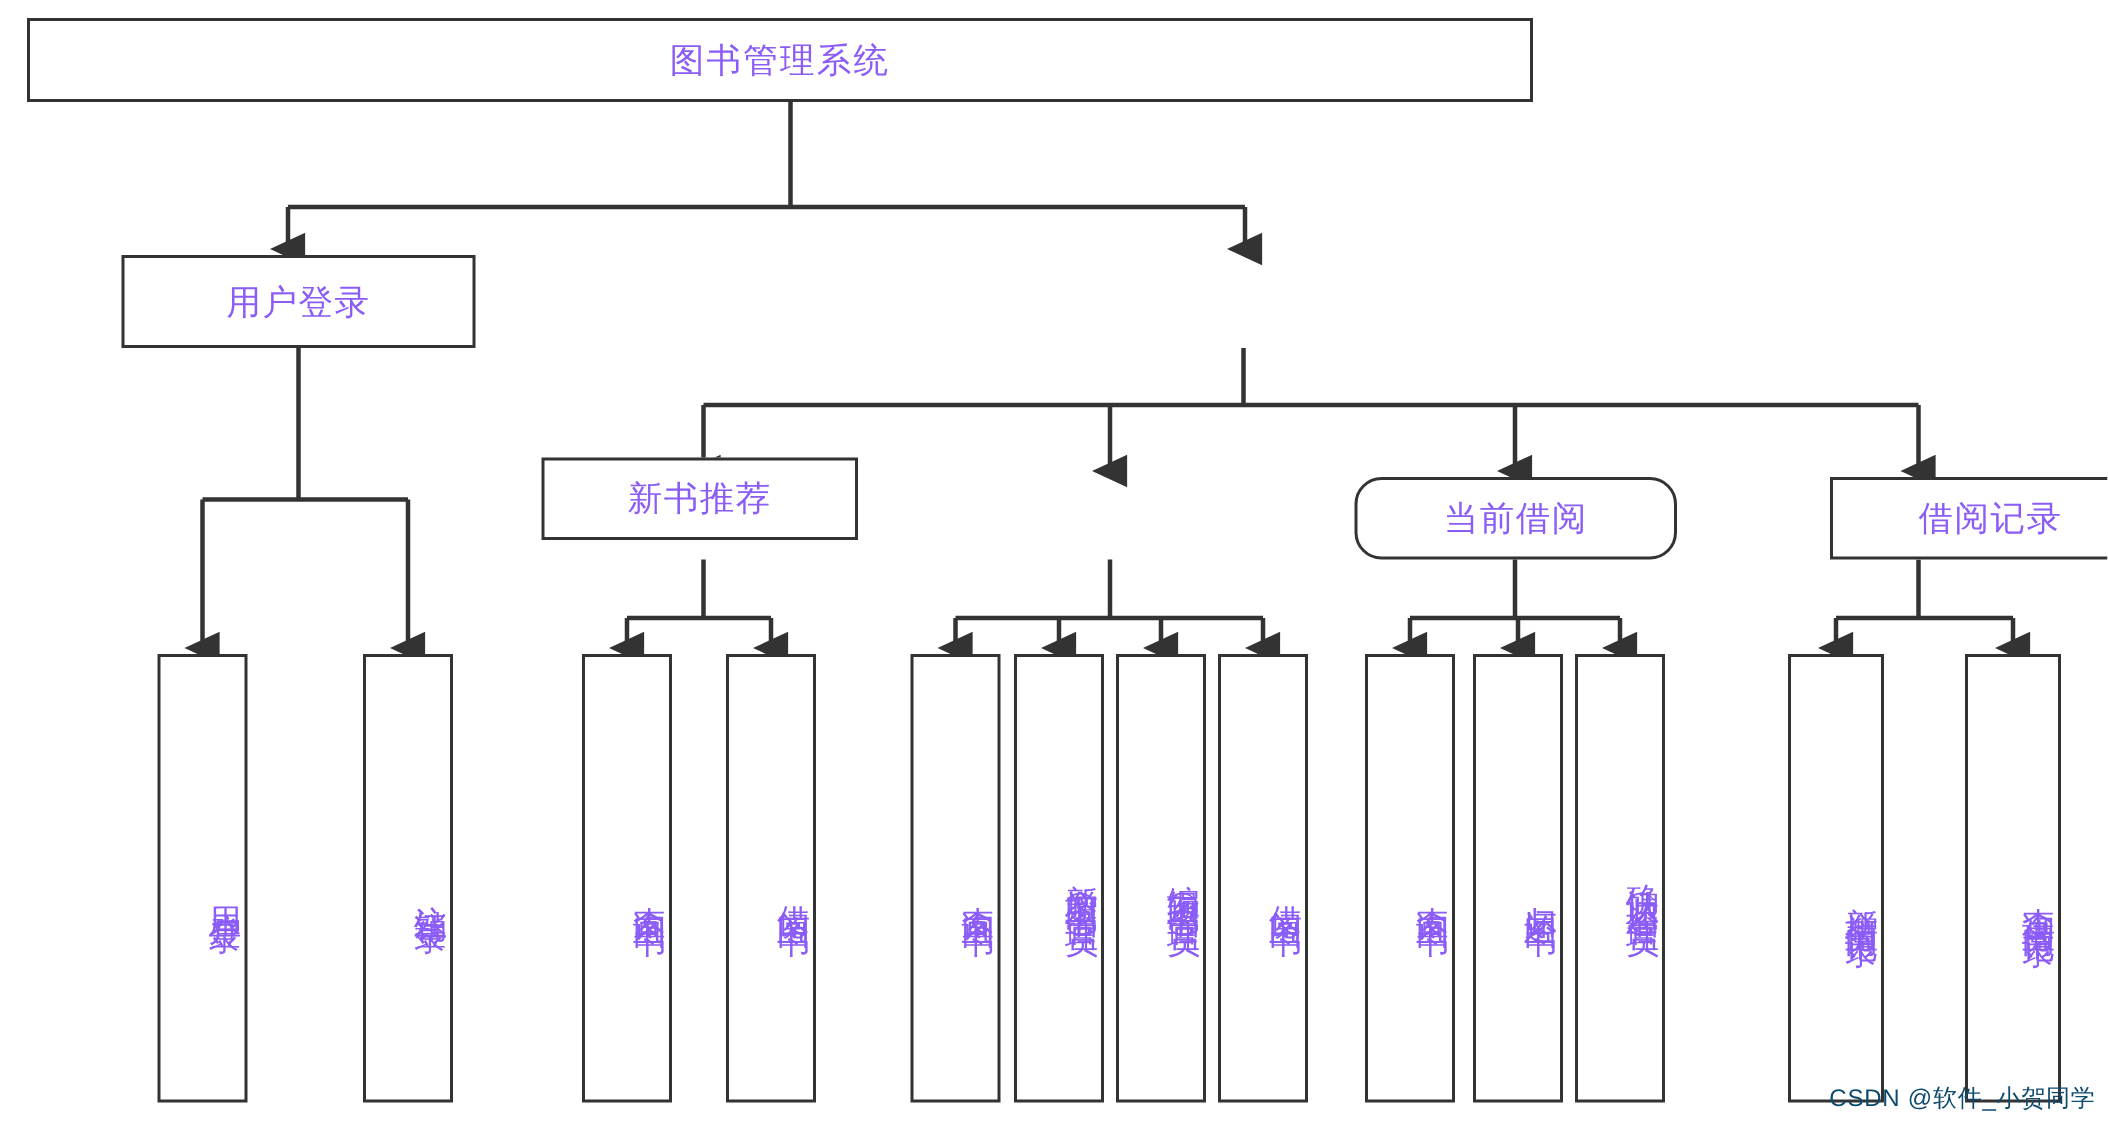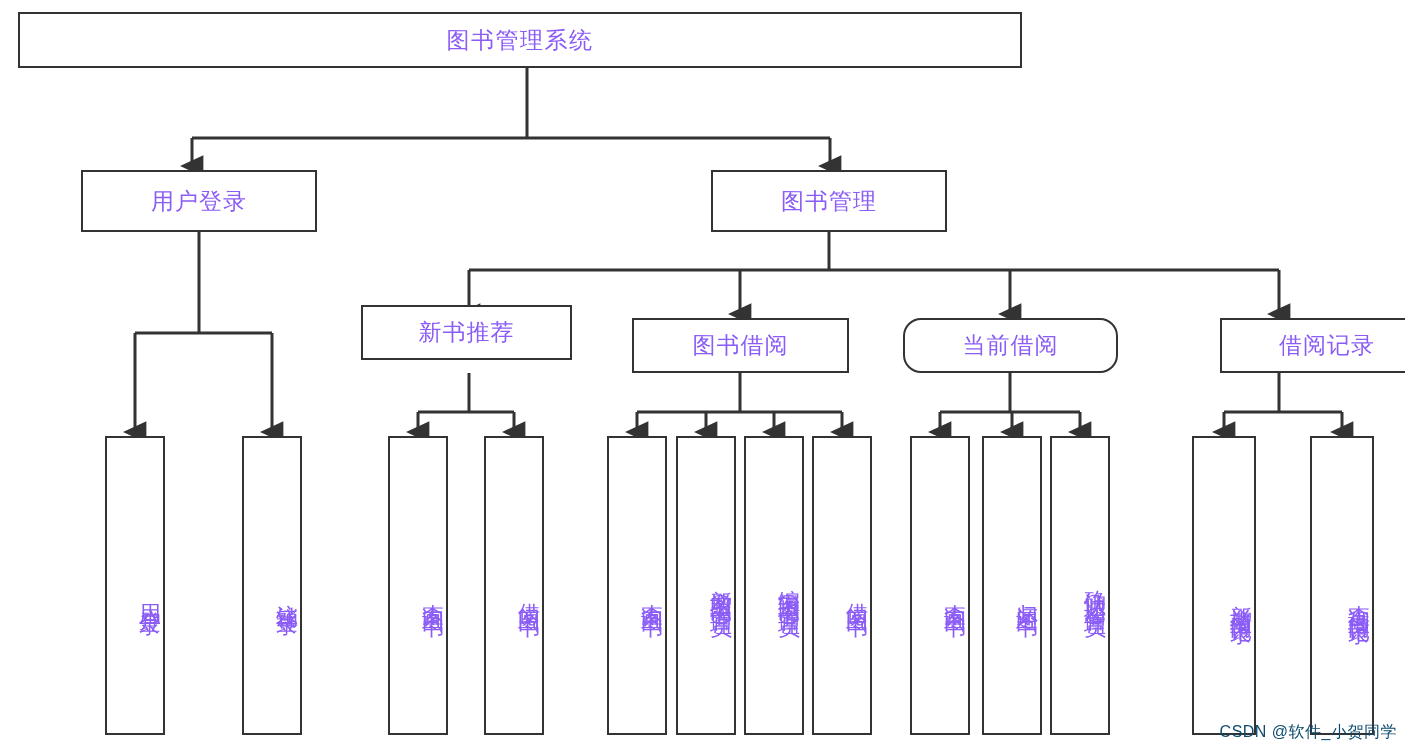--- a/index.html
+++ b/index.html
@@ -130,31 +130,25 @@
   </svg>
 
   <div class="node root" style="left:18px; top:12px; width:1004px; height:56px;">
     <span>图书管理系统</span>
   </div>
 
   <div class="node horiz" style="left:81px; top:170px; width:236px; height:62px;">
     <span>用户登录</span>
   </div>
 
-  <div class="node horiz" style="left:711px; top:170px; width:236px; height:62px;">
-    <span>图书管理</span>
-  </div>
 
   <div class="node horiz" style="left:361px; top:305px; width:211px; height:55px;justify-content:center;">
     <span>新书推荐</span>
   </div>
 
-  <div class="node horiz" style="left:632px; top:318px; width:217px; height:55px;">
-    <span>图书借阅</span>
-  </div>
 
   <div class="node horiz" style="left:903px; top:318px; width:215px; height:55px;border-radius:18px;">
     <span>当前借阅</span>
   </div>
 
   <div class="node horiz" style="left:1172px; top:318px; width:214px; height:55px;margin-left:48px;">
     <span>借阅记录</span>
   </div>
 
   <div class="node vert" style="left:105px; top:436px; width:60px; height:299px;">

